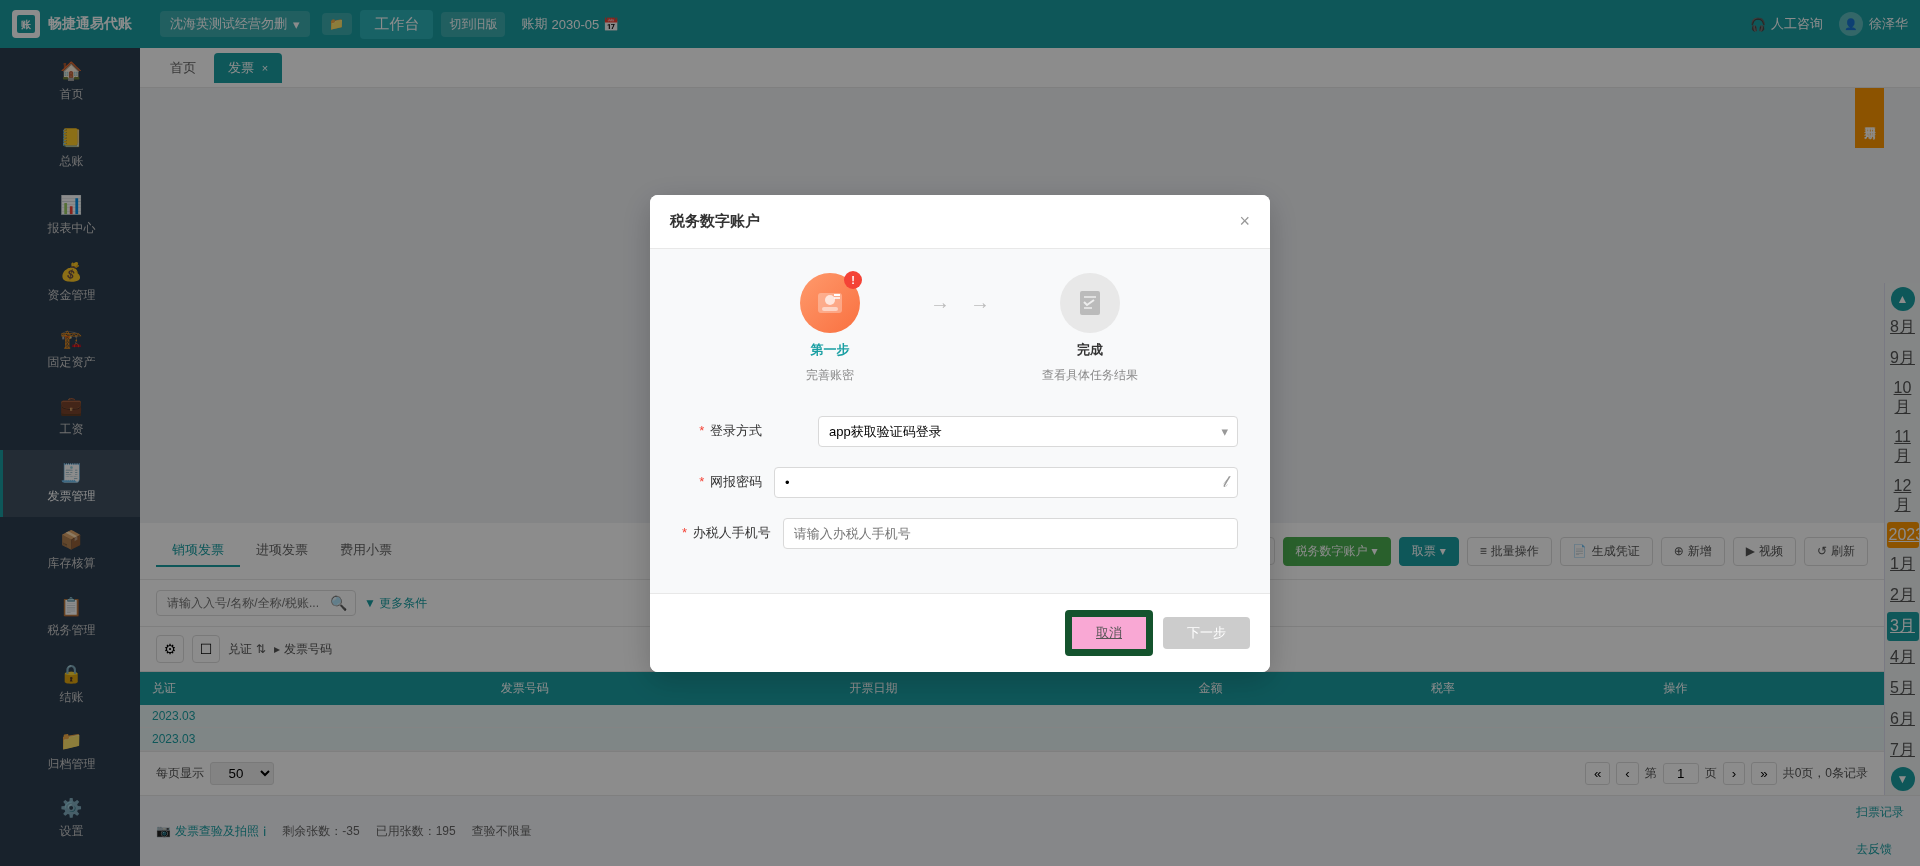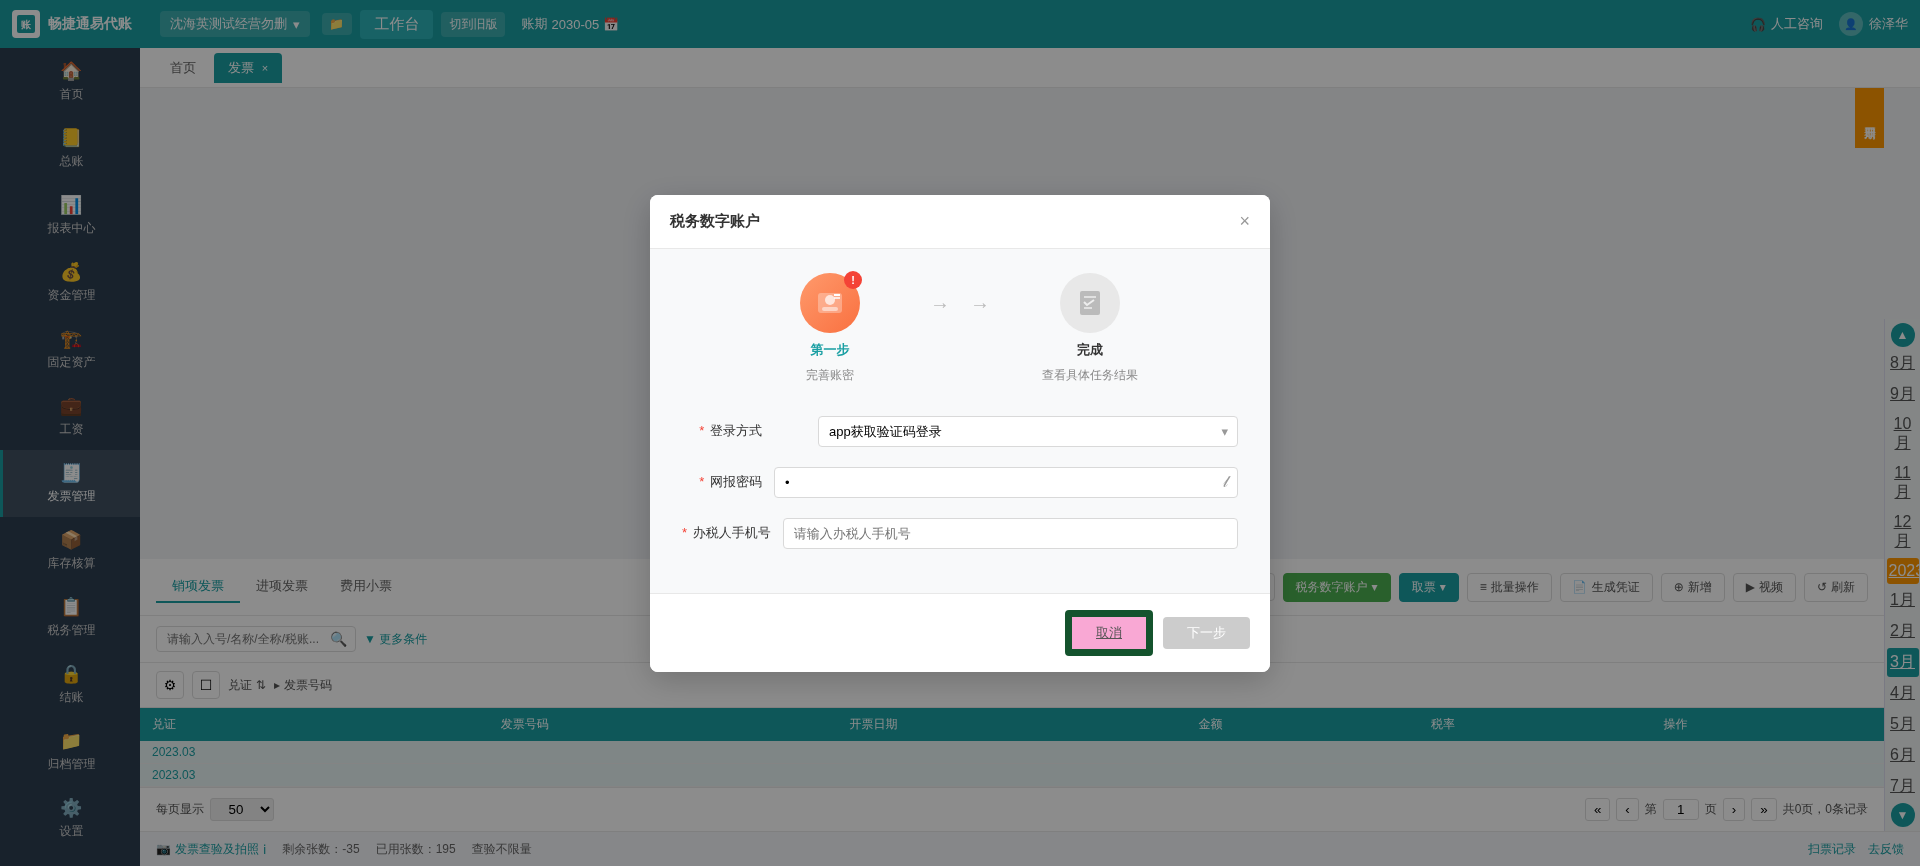--- a/index.html
+++ b/index.html
@@ -151,21 +151,21 @@
     .page-btns { display: flex; align-items: center; gap: 6px; }
     .page-btn { padding: 3px 8px; border: 1px solid #ddd; border-radius: 3px; cursor: pointer; background: white; }
     .page-input { width: 36px; text-align: center; border: 1px solid #ddd; border-radius: 3px; padding: 2px; }
 
     .footer-bar {
       background: #f5f6fa; border-top: 1px solid #e8e8e8;
       padding: 8px 16px; display: flex; align-items: center; justify-content: space-between;
       font-size: 12px; color: #666;
     }
     .footer-left { display: flex; align-items: center; gap: 16px; }
-    .footer-right { display: flex; gap: 12px; }
+    .footer-right { display: flex; gap: 20px; flex-direction: column; }
     .footer-link { color: #1a9fa3; cursor: pointer; }
     .footer-info { display: flex; align-items: center; gap: 4px; }
     .info-icon { color: #1a9fa3; font-size: 13px; }
 
     
     .right-panel {
       width: 36px; background: #e8f5f5; border-left: 1px solid #d0e8e8;
       display: flex; flex-direction: column; align-items: center; padding: 8px 0; gap: 4px;
     }
     .period-item {

